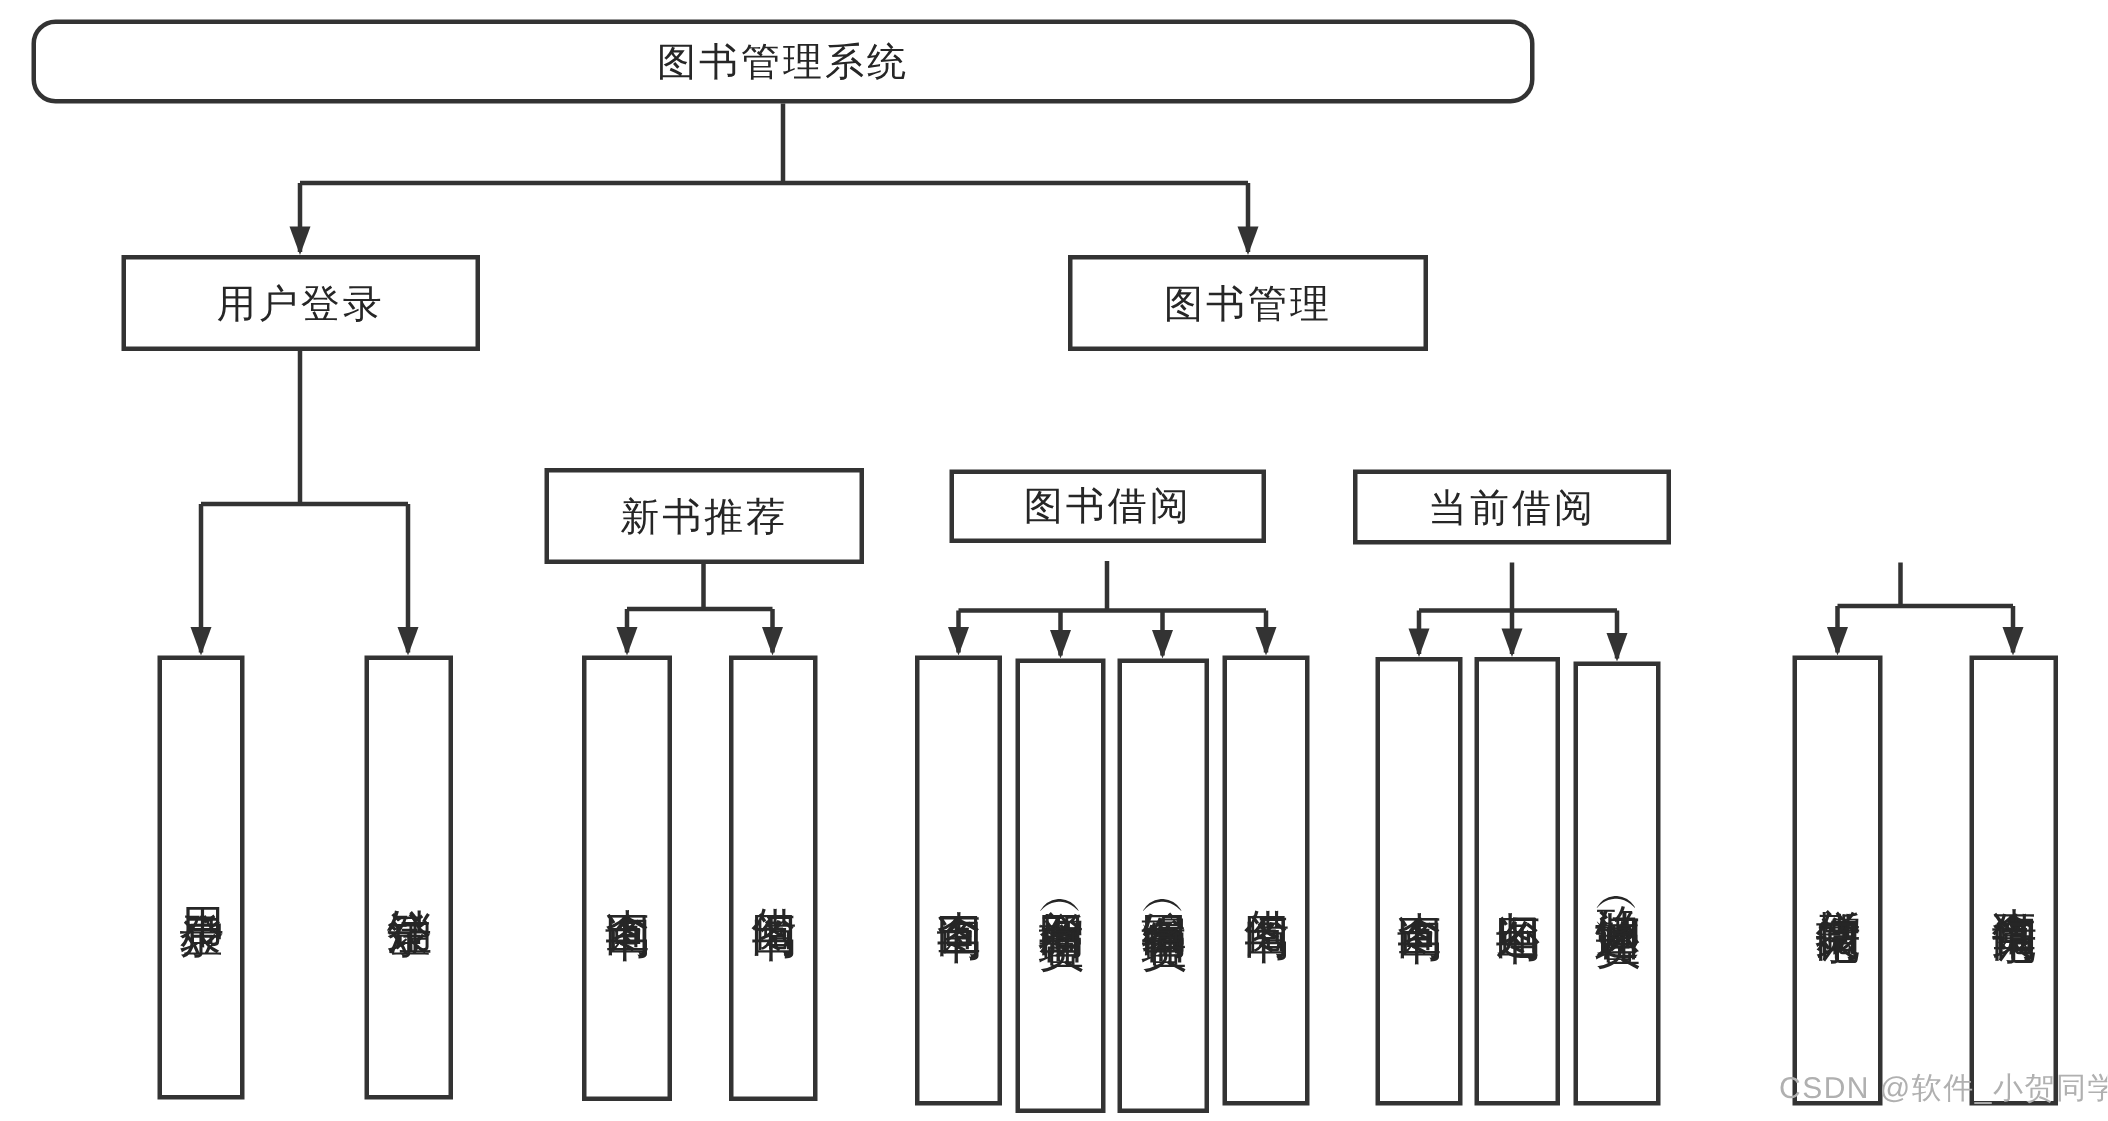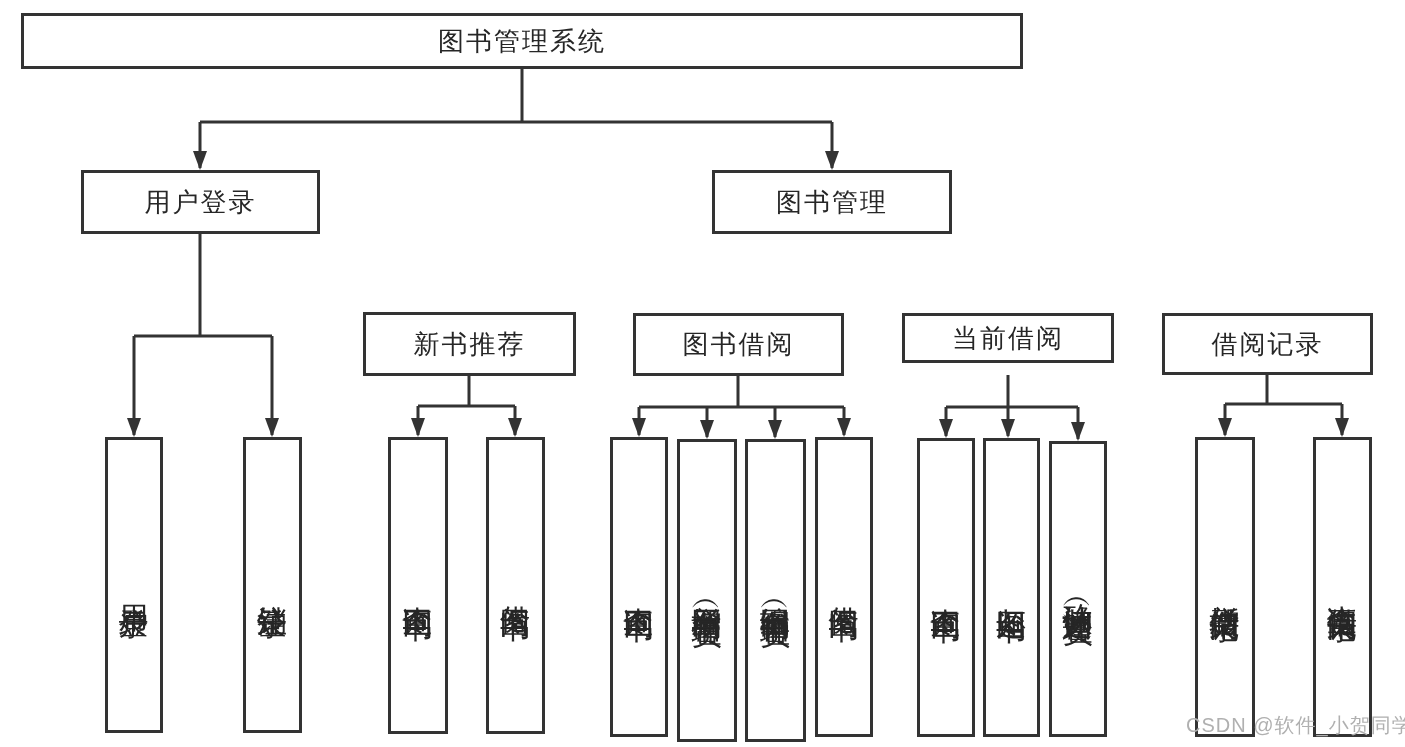--- a/index.html
+++ b/index.html
@@ -30,21 +30,21 @@
     color: #262626;
     white-space: nowrap;
   }
   .vbox { font-size: 30px; }
   .vbox .vtext {
     writing-mode: vertical-rl;
     text-orientation: mixed;
     letter-spacing: 2px;
     line-height: 1.1;
   }
-  .title-box { font-size: 26px; }
+  .title-box { font-size: 26px; border-radius: 16px; }
   .watermark {
     position: absolute;
     left: 1186px;
     top: 712px;
     font-size: 20px;
     letter-spacing: 1px;
     color: #b0b0b0;
     z-index: 5;
     white-space: nowrap;
   }
@@ -89,28 +89,25 @@
   <div class="box" style="left:81px;top:170px;width:239px;height:64px">
     <span>用户登录</span>
   </div>
   <div class="box" style="left:363px;top:312px;width:213px;height:64px">
     <span>新书推荐</span>
   </div>
 
   <div class="box" style="left:712px;top:170px;width:240px;height:64px">
     <span>图书管理</span>
   </div>
-  <div class="box" style="left:633px;top:313px;width:211px;height:63px">
+  <div class="box" style="left:633px;top:313px;width:211px;height:49px">
     <span>图书借阅</span>
   </div>
   <div class="box" style="left:902px;top:313px;width:212px;height:50px">
     <span>当前借阅</span>
-  </div>
-  <div class="box" style="left:1162px;top:313px;width:211px;height:62px">
-    <span>借阅记录</span>
   </div>
 
   <div class="box vbox" style="left:105px;top:437px;width:58px;height:296px">
     <span class="vtext">用户登录</span>
   </div>
   <div class="box vbox" style="left:243px;top:437px;width:59px;height:296px">
     <span class="vtext">注销登录</span>
   </div>
 
   <div class="box vbox" style="left:388px;top:437px;width:60px;height:297px">

